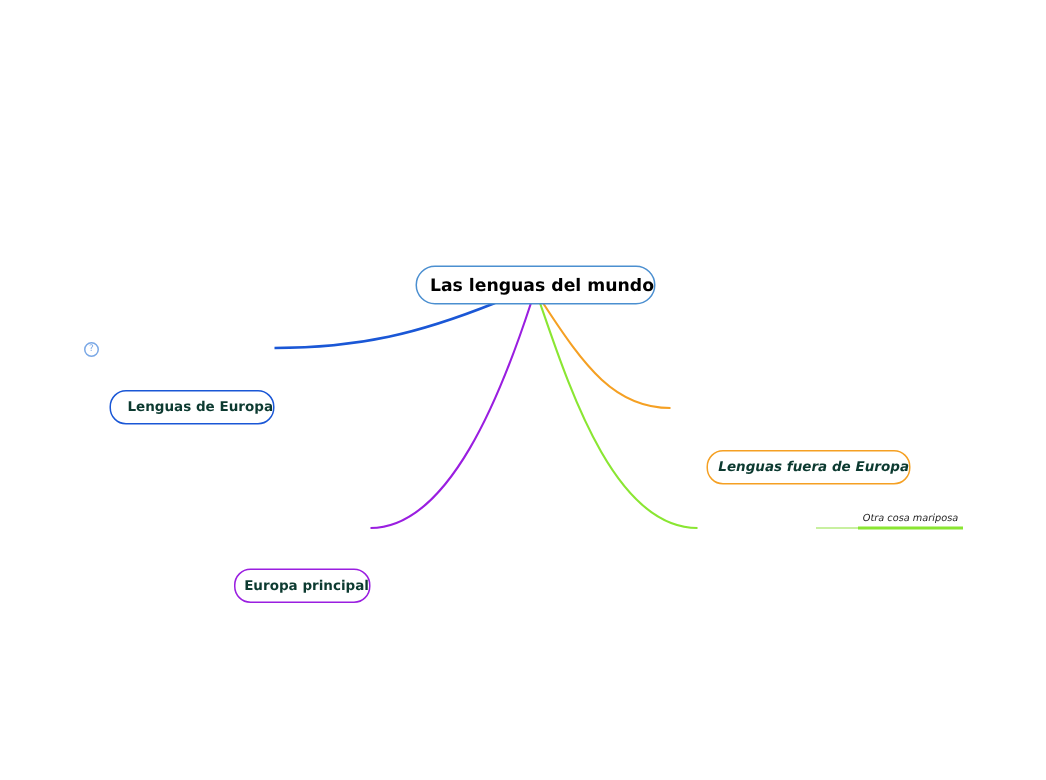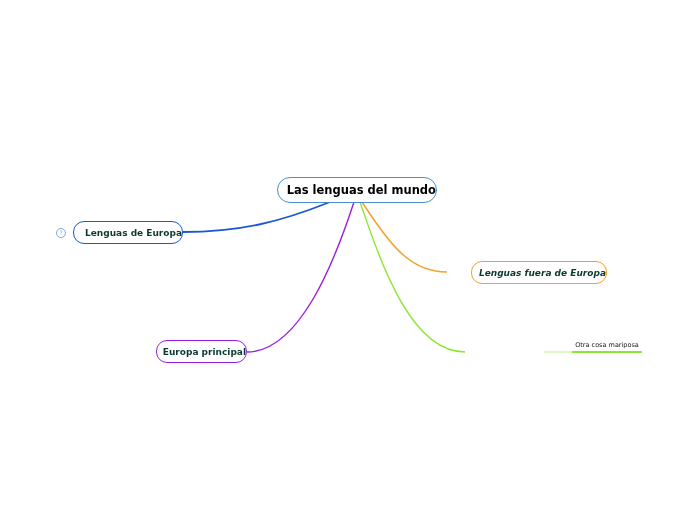--- a/index.html
+++ b/index.html
@@ -48,20 +48,21 @@
       font-size: 11.5px;
       color: #000000;
     }
     .main {
       height: 23px;
       border-width: 1.5px;
       border-style: solid;
       border-radius: 11px;
       font-size: 9px;
       color: #0c3a30;
+      margin-top: 39px;
     }
     .n-europa {
       left: 73px; top: 221px;
       width: 110px;
       border-color: #1a57d6;
     }
     .n-fuera {
       left: 471px; top: 261px;
       width: 136px;
       border-color: #f5a023;
@@ -78,20 +79,21 @@
       border-color: #8ae632;
     }
     .sub {
       position: absolute;
       left: 572px; top: 341px;
       width: 70px;
       font-size: 6.5px;
       color: #222222;
       text-align: center;
       cursor: pointer;
+      font-style: italic;
     }
     .collapse-btn {
       position: absolute;
       left: 56px; top: 228px;
       width: 10px; height: 10px;
       box-sizing: border-box;
       border: 1px solid #7aa8e6;
       border-radius: 50%;
       background: #ffffff;
       font-size: 6px;

